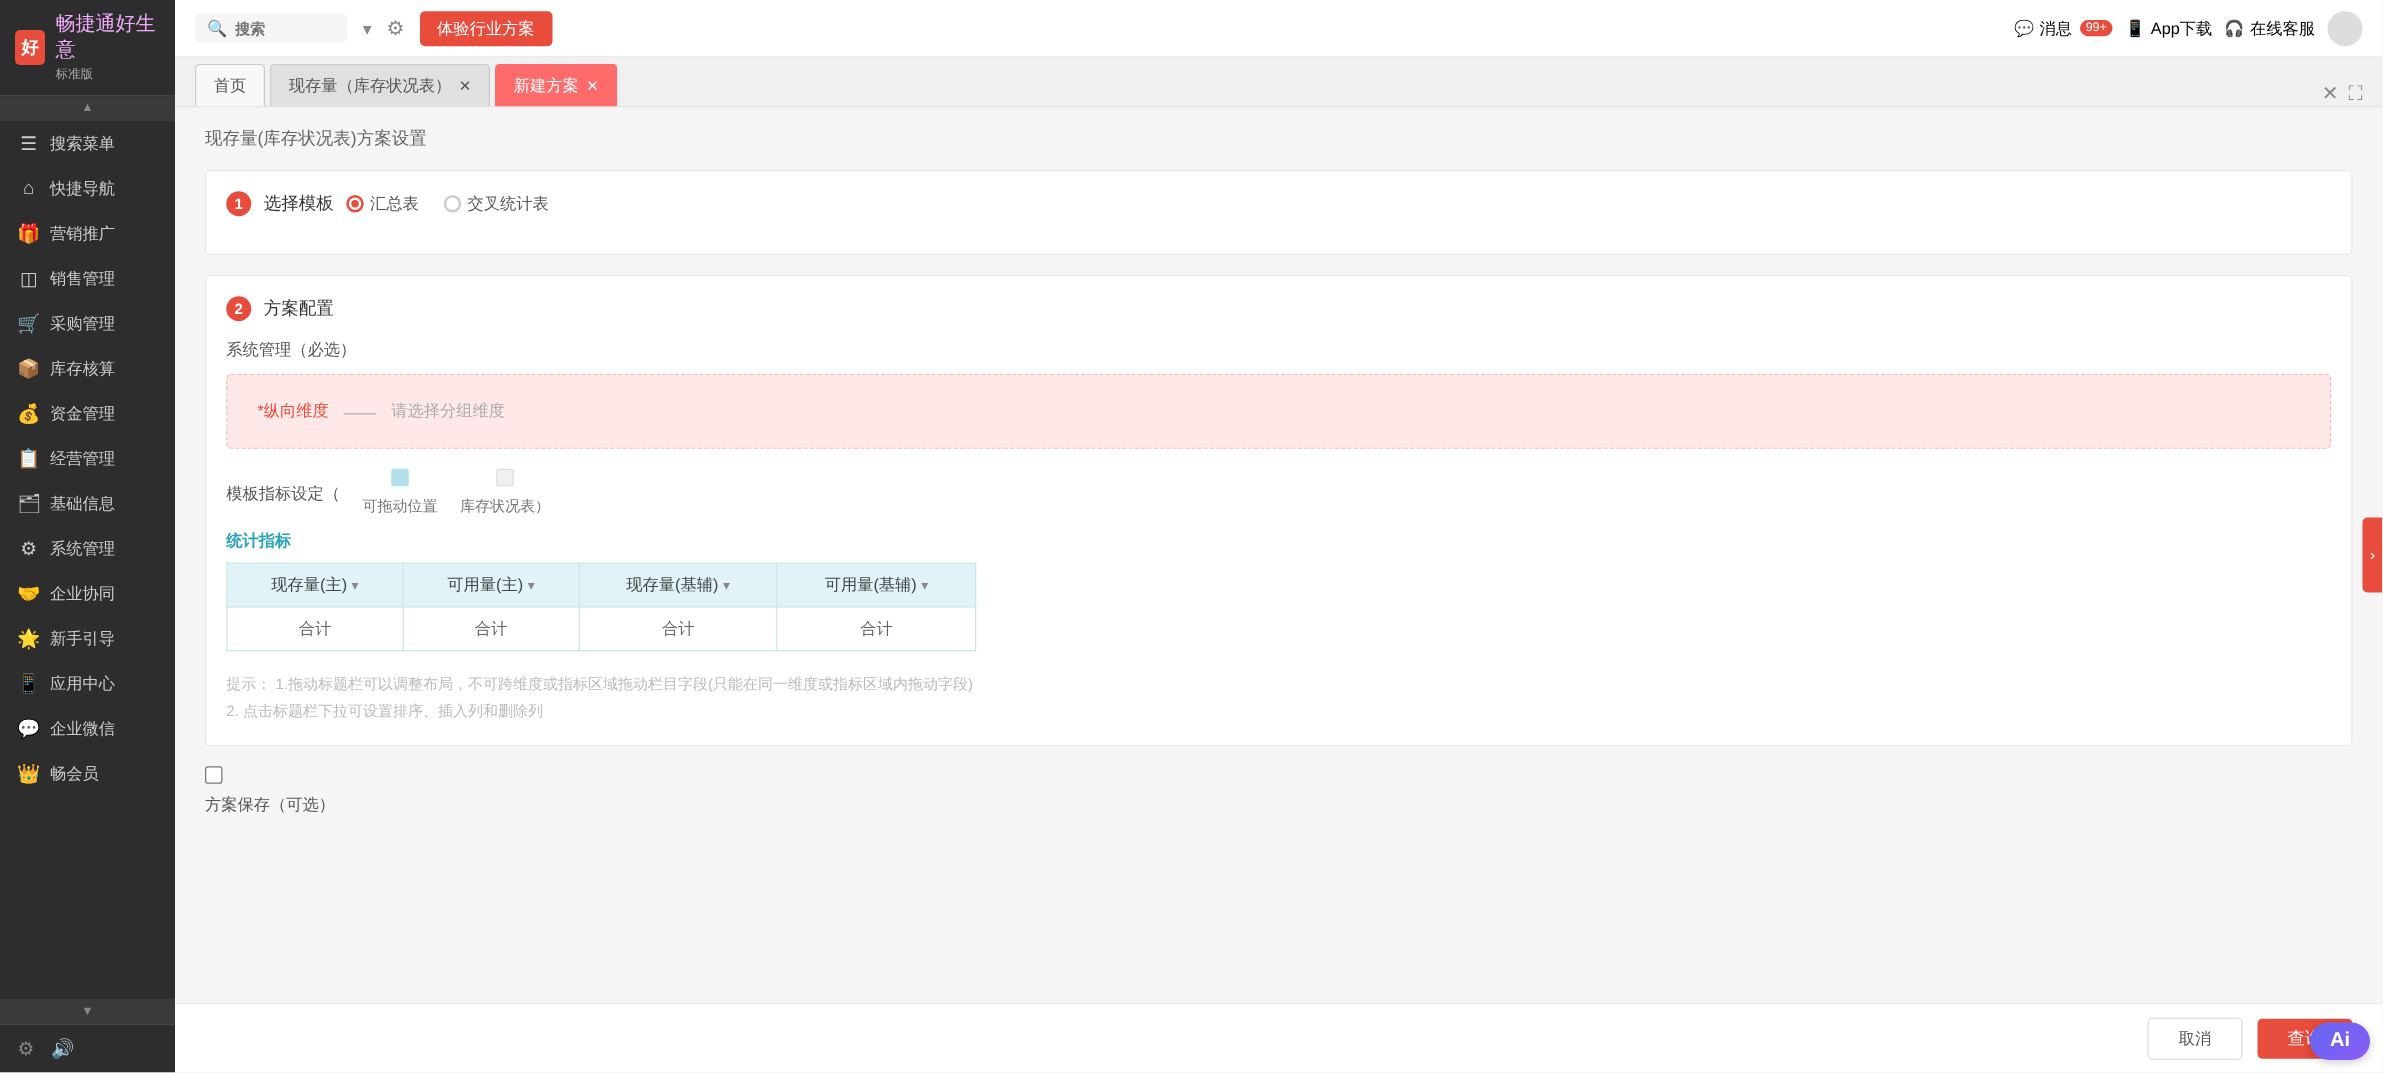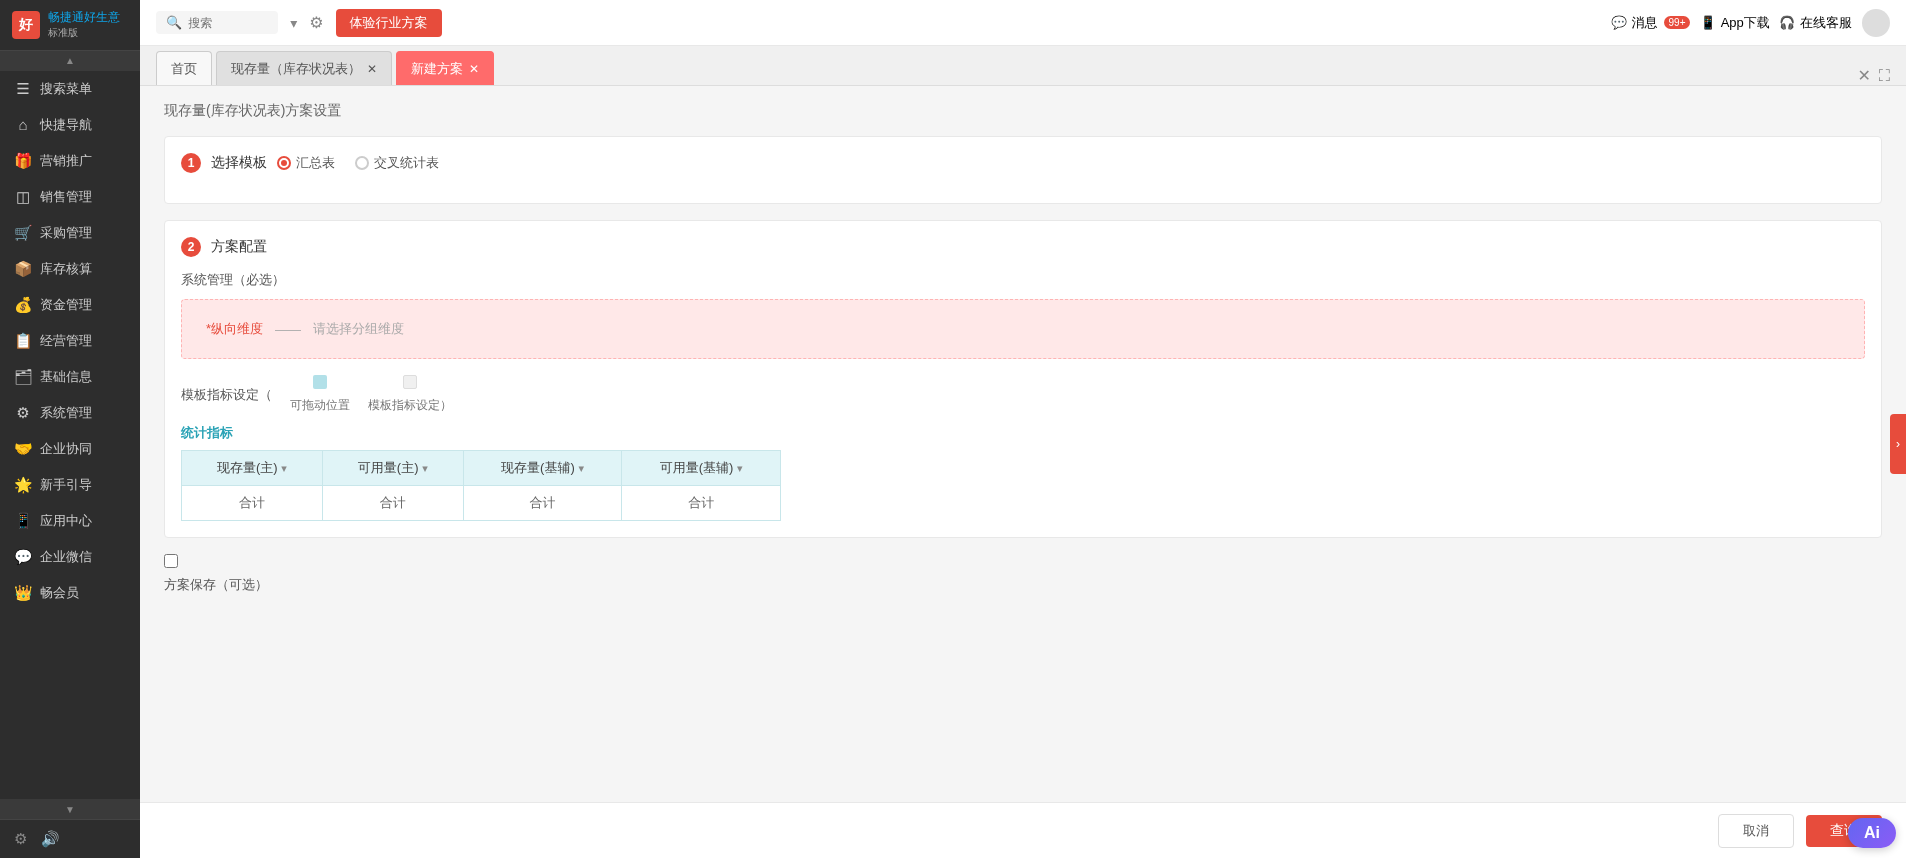--- a/index.html
+++ b/index.html
@@ -23,21 +23,21 @@
       align-items: center;
       gap: 8px;
     }
     .sidebar-logo-icon {
       width: 28px; height: 28px;
       background: #e74c3c;
       border-radius: 4px;
       display: flex; align-items: center; justify-content: center;
       color: white; font-size: 14px; font-weight: bold;
     }
-    .sidebar-logo-text { font-size: 12px; color: #0ea5e9; line-height: 1.3; }
+    .sidebar-logo-text { font-size: 16px; color: #f0abfc; line-height: 1.3; }
     .sidebar-logo-sub { font-size: 10px; color: #aaa; }
     .sidebar-scroll-up, .sidebar-scroll-down {
       width: 100%; height: 20px;
       background: #3a3a3a;
       display: flex; align-items: center; justify-content: center;
       color: #888; cursor: pointer; font-size: 10px;
     }
     .sidebar-nav { flex: 1; overflow: hidden; }
     .sidebar-item {
       display: flex; align-items: center; gap: 8px;
@@ -62,21 +62,21 @@
       border-bottom: 1px solid #e8e8e8;
       display: flex; align-items: center; padding: 0 16px;
       gap: 12px; flex-shrink: 0;
     }
     .topbar-search {
       display: flex; align-items: center;
       background: #f5f5f5; border-radius: 4px;
       padding: 4px 10px; gap: 6px; min-width: 120px;
     }
     .topbar-search input {
-      border: none; background: transparent; font-size: 12px; outline: none; width: 80px; color: #999;
+      border: none; background: transparent; font-size: 12px; outline: none; width: 80px; color: #999; font-weight: bold;
     }
     .topbar-actions { display: flex; align-items: center; gap: 10px; margin-left: auto; }
     .topbar-btn-trial {
       background: #e74c3c; color: white; border: none;
       padding: 5px 14px; border-radius: 4px; cursor: pointer; font-size: 13px;
     }
     .topbar-gear { font-size: 16px; color: #888; cursor: pointer; }
     .topbar-badge {
       position: relative; display: inline-flex; align-items: center; gap: 4px;
     }
@@ -381,21 +381,21 @@
         </div>
 
         <div class="indicator-label" style="margin-top:16px;">
           <span>模板指标设定（</span>
           <span class="indicator-legend">
             <span class="legend-box legend-draggable"></span>
             <span class="legend-text">可拖动位置</span>
           </span>
           <span class="indicator-legend">
             <span class="legend-box legend-fixed"></span>
-            <span class="legend-text">模板指标设定）</span>
+            <span class="legend-text">库存状况表）</span>
           </span>
         </div>
 
         <div class="stats-label">统计指标</div>
         <table class="stats-table">
           <thead>
             <tr>
               <th>
                 <span>现存量(主)</span>
                 <span class="col-arrow"> ▾</span>
@@ -417,20 +417,24 @@
           <tbody>
             <tr>
               <td>合计</td>
               <td>合计</td>
               <td>合计</td>
               <td>合计</td>
             </tr>
           </tbody>
         </table>
 
+        <div class="hints">
+          <div>提示：   1.拖动标题栏可以调整布局，不可跨维度或指标区域拖动栏目字段(只能在同一维度或指标区域内拖动字段)</div>
+          <div>   2. 点击标题栏下拉可设置排序、插入列和删除列</div>
+        </div>
       </div>
 
       <div class="save-option">
         <input type="checkbox" class="save-checkbox" style="">
         <span>方案保存（可选）</span>
       </div>
 
     </div>
 
     <div class="right-edge-btn">›</div>

